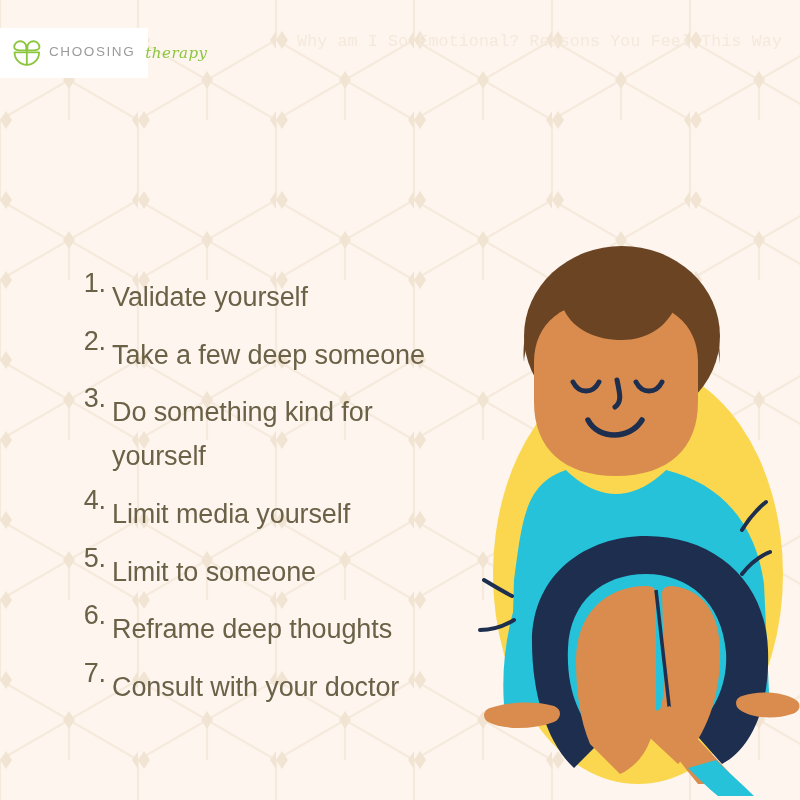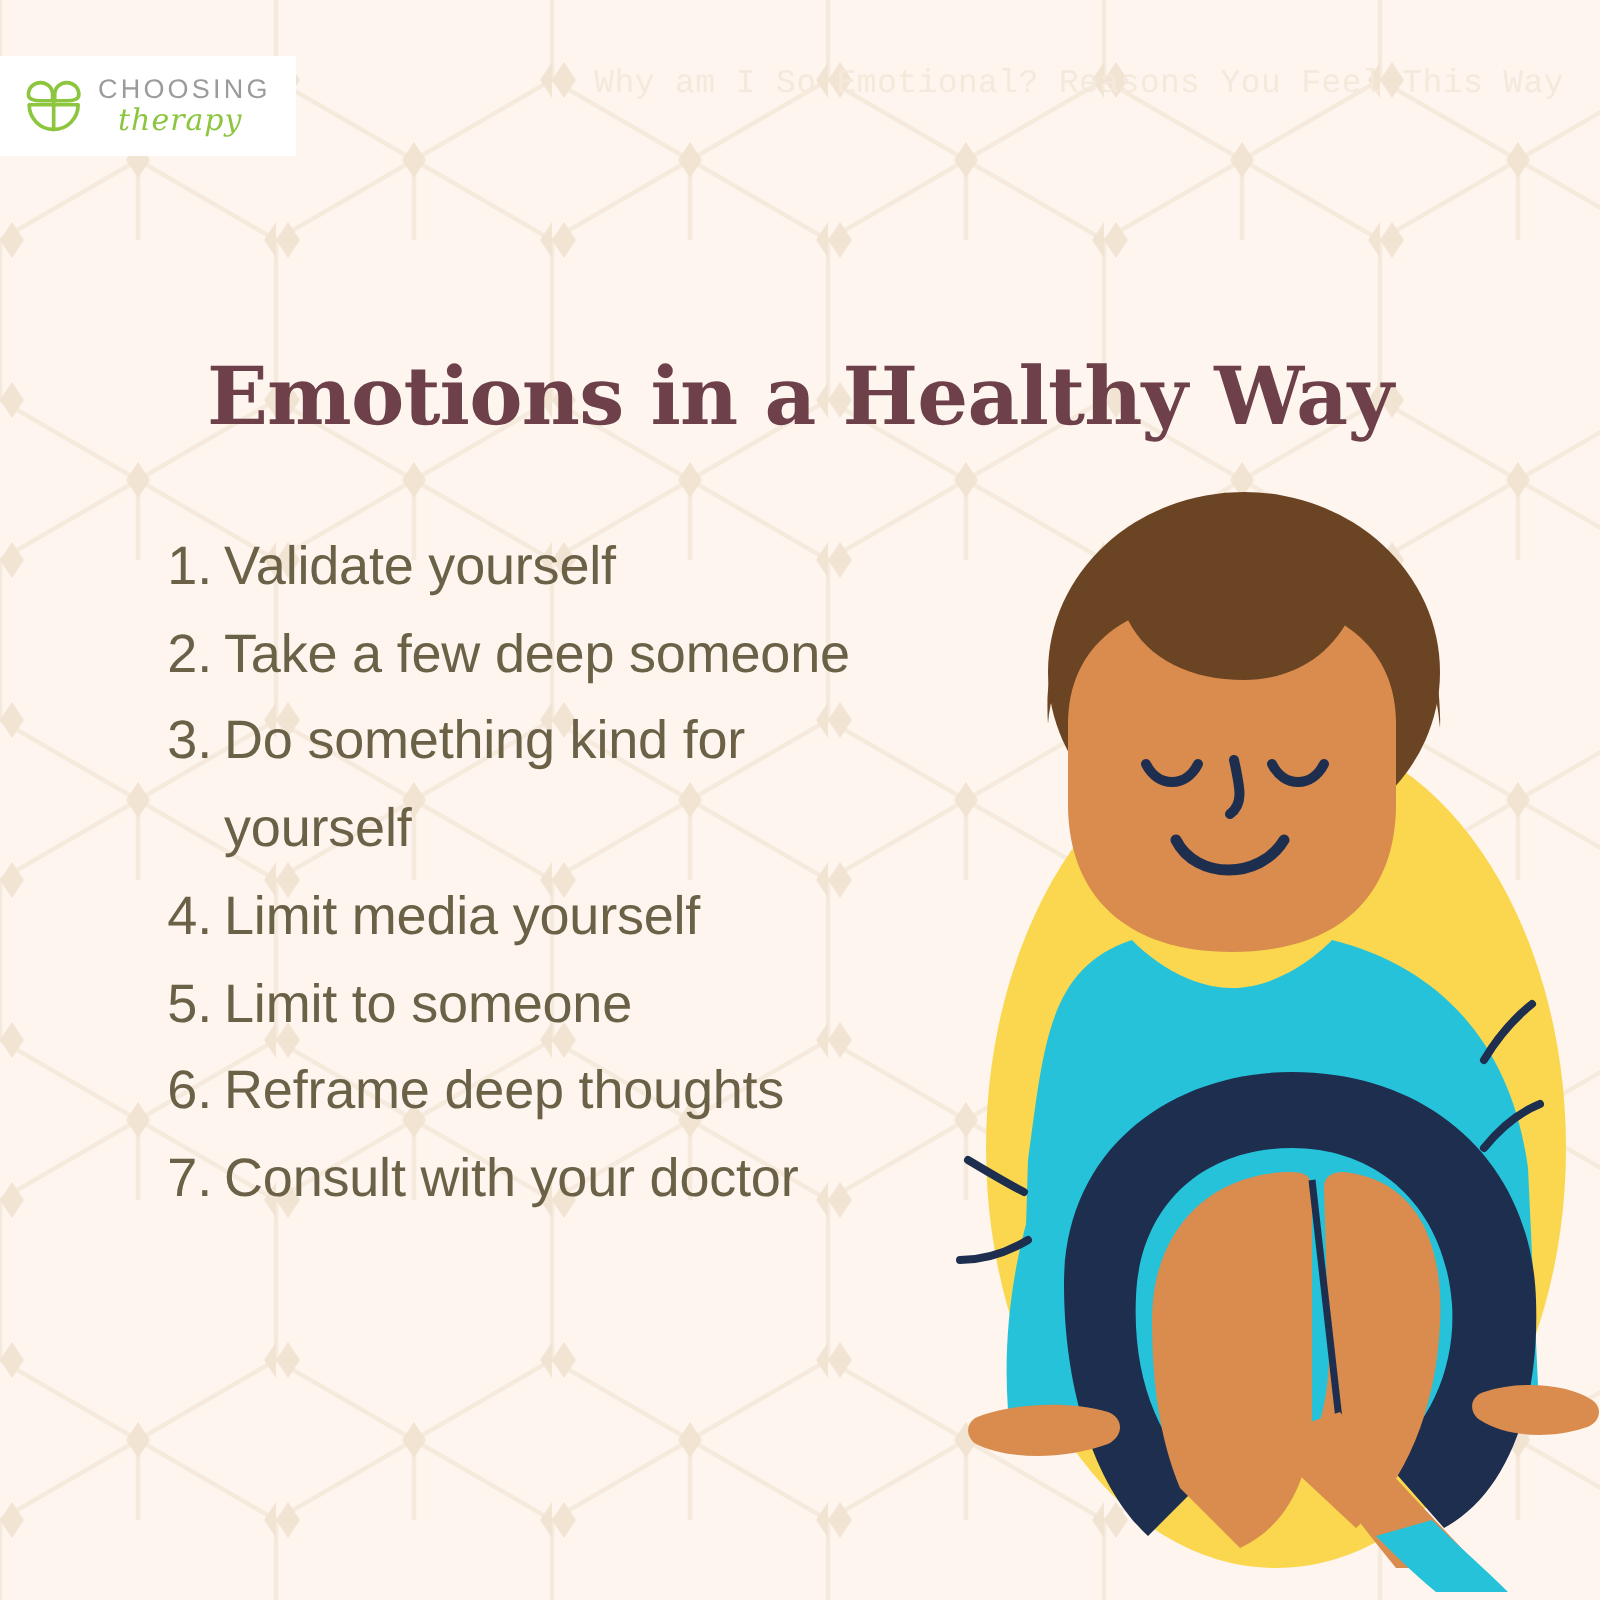--- a/index.html
+++ b/index.html
@@ -30,21 +30,21 @@
     left:0; top:28px;
     width:148px; height:50px;
     background:#FFFFFF;
     display:flex; align-items:center;
     padding-left:12px;
     z-index:5;
   }
   #logo-mark { width:30px; height:28px; flex:0 0 auto; }
   #logo-words {
     margin-left:7px;
-    display:flex; flex-direction:column;
+    display:flex; flex-direction:row;
     line-height:1;
   }
   #logo-choosing {
     font-size:13.5px;
     letter-spacing:1.6px;
     color:#9B9B9B;
     font-weight:400;
   }
   #logo-therapy {
     font-family:"DejaVu Serif", serif;
@@ -97,21 +97,21 @@
     font-size:27px;
     line-height:1.62;
     color:#6B6147;
     letter-spacing:-0.1px;
   }
   #list .num {
     flex:0 0 34px;
     text-align:right;
     padding-right:6px;
   }
-  #list .txt { flex:1 1 auto; }
+  #list .txt { flex:1 1 auto;margin-top:14px; }
 
   
   #illustration {
     position:absolute;
     right:0; top:244px;
     width:330px; height:556px;
     z-index:3;
   }
 </style>
 </head>
@@ -165,21 +165,20 @@
     <div id="logo-words">
       <span id="logo-choosing">CHOOSING</span>
       <span id="logo-therapy">therapy</span>
     </div>
   </div>
 
   <div id="eyebrow">Why am I So Emotional? Reasons You Feel This Way</div>
 
   <h1 id="headline">
     <br>
-    <span>Emotions in a Healthy Way</span>
   </h1>
 
   <ol id="list">
     <li>
       <span class="num">1.</span>
       <span class="txt">Validate yourself</span>
     </li>
     <li>
       <span class="num">2.</span>
       <span class="txt">Take a few deep someone</span>

